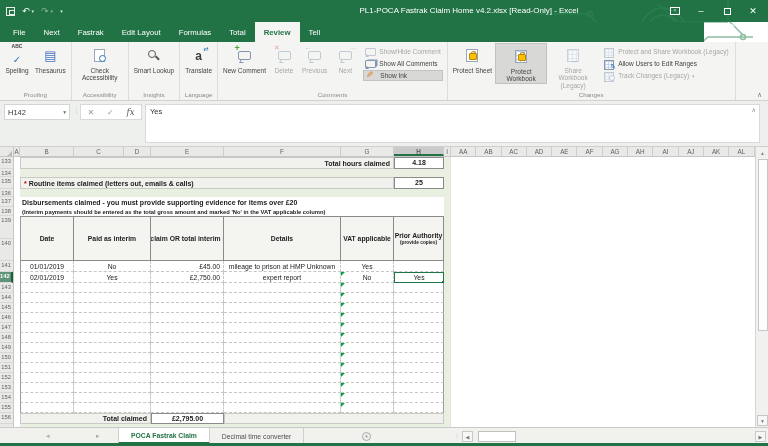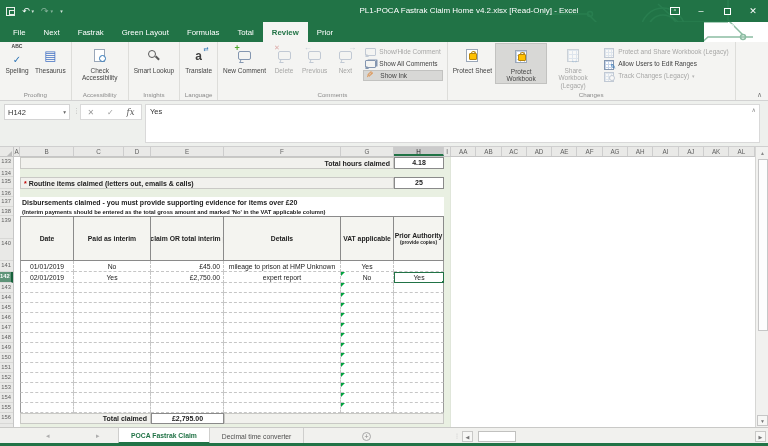--- a/index.html
+++ b/index.html
@@ -189,25 +189,25 @@
       <span class="winbtn">✕</span>
     </div>
   </div>
 
   <div class="tabrow">
     <span style="width:4px"></span>
     <span id="ribbon-tabs" style="display:flex">
         <span class="rtab">File</span>
         <span class="rtab">Next</span>
         <span class="rtab">Fastrak</span>
-        <span class="rtab">Green Layout</span>
+        <span class="rtab">Edit Layout</span>
         <span class="rtab">Formulas</span>
         <span class="rtab">Total</span>
         <span class="rtab active">Review</span>
-        <span class="rtab">Prior</span>
+        <span class="rtab">Tell</span>
       </span>
   </div>
   <div class="sharebtn">
     <span class="person"></span>
     <span>Share</span>
   </div>
 
   <div class="ribbon" id="ribbon-groups">
       <div class="rgroup">
         <div class="gbody">

